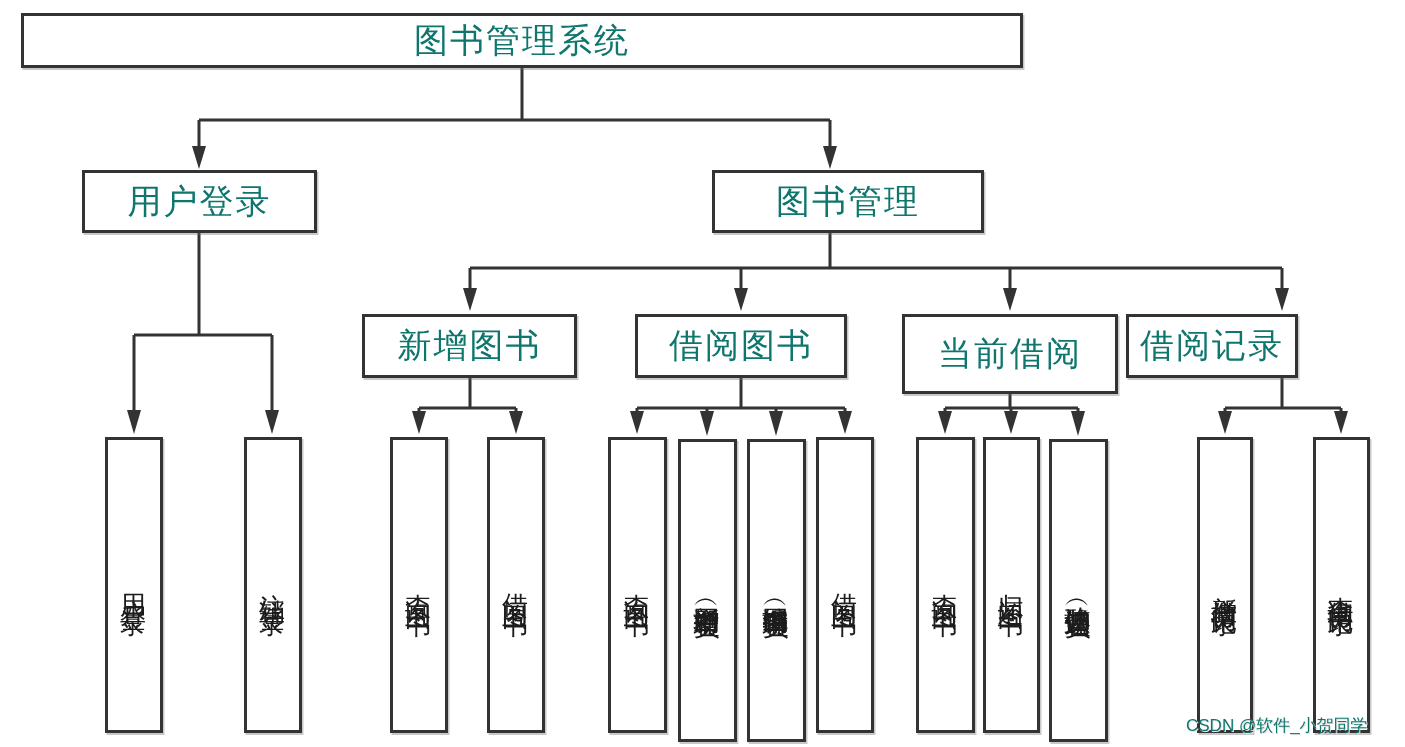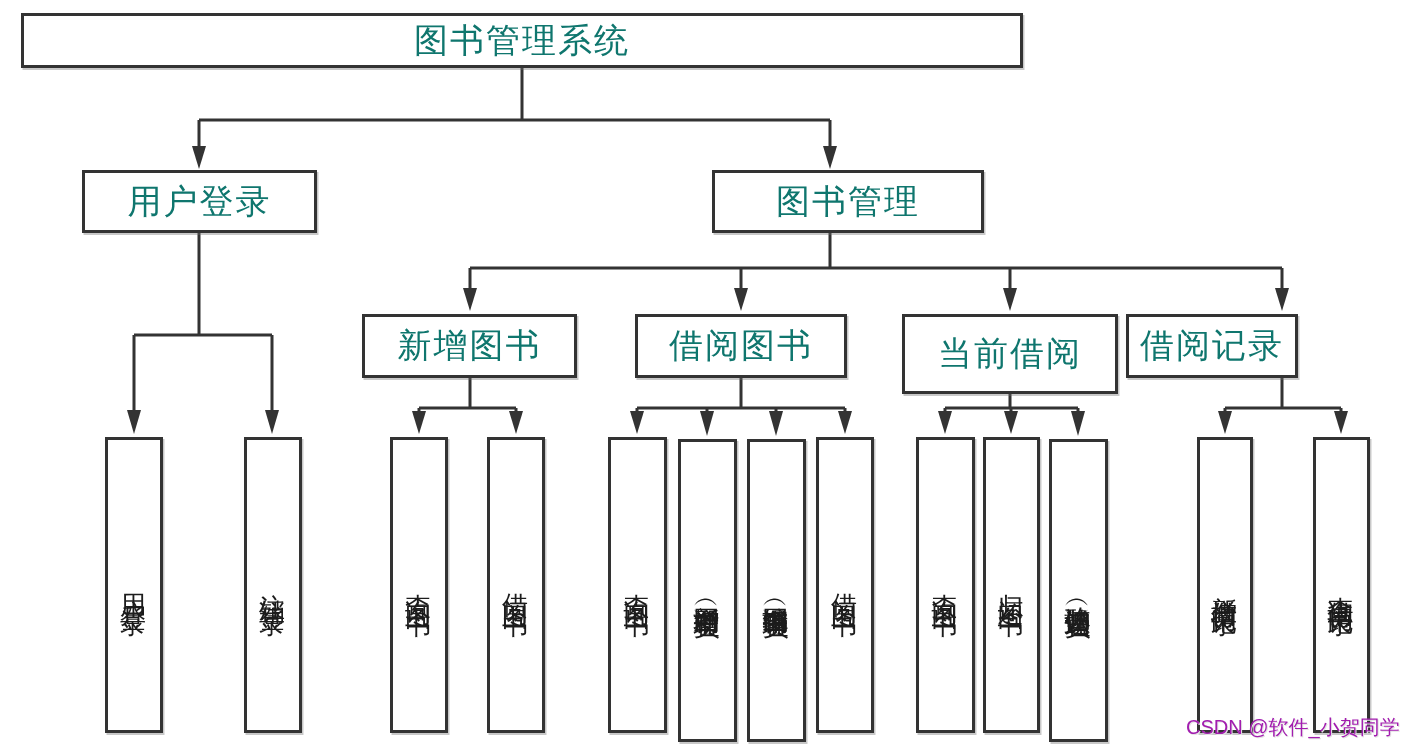--- a/index.html
+++ b/index.html
@@ -40,22 +40,22 @@
     letter-spacing: 6px;
     color: #1c1c1c;
     white-space: nowrap;
   }
   .vbox.v6 span { letter-spacing: 3px; }
   .vbox.vlong span { letter-spacing: 1px; }
   #watermark {
     position: absolute;
     left: 1186px;
     top: 714px;
-    font-size: 20px;
-    color: #a21caf;
+    font-size: 17px;
+    color: #0f766e;
     text-shadow: 1px 1px 0 #e3e3e3;
     white-space: nowrap;
     z-index: 5;
   }
 </style>
 </head>
 <body>
 
 <div id="stage">
 

